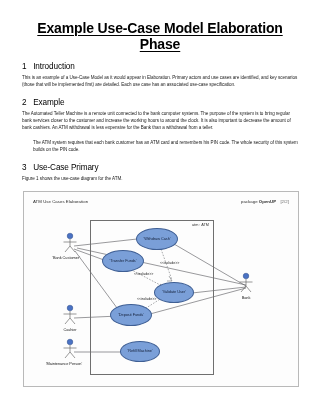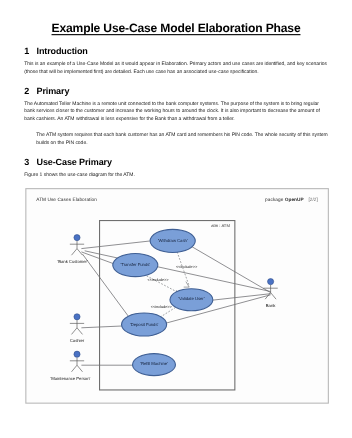--- a/index.html
+++ b/index.html
@@ -17,31 +17,31 @@
   .page {
     position: relative;
     width: 320px;
     height: 398px;
     box-sizing: border-box;
     padding: 16px 22px 0 22px;
     background: #ffffff;
   }
   .doc-title {
     text-align: center;
-    font-size: 11px;
+    font-size: 14px;
     font-weight: bold;
     letter-spacing: -0.15px;
     text-decoration: underline;
     text-underline-offset: 2px;
     margin: 4px 0 10px 0;
     color: #000;
   }
   .sec-head {
     font-size: 8.2px;
-    font-weight: bold;
+    font-weight: normal;
     color: #000;
     margin: 0 0 3px 0;
     letter-spacing: -0.1px;
   }
   .sec-num { display: inline-block; min-width: 9px; }
   .body-text {
     font-size: 4.55px;
     line-height: 1.62;
     color: #1a1a1a;
     margin: 0 0 9px 0;
@@ -157,21 +157,21 @@
   <div class="doc-title">Example Use-Case Model Elaboration Phase</div>
 
   <div class="sec-head">
     <span class="sec-num">1</span>
     <span>Introduction</span>
   </div>
   <div class="body-text">This is an example of a Use-Case Model as it would appear in Elaboration.  Primary actors and use cases are identified, and key scenarios (those that will be implemented first) are detailed. Each use case has an associated use-case specification.</div>
 
   <div class="sec-head">
     <span class="sec-num">2</span>
-    <span>Primary</span>
+    <span>Example</span>
   </div>
   <div class="body-text tight">The Automated Teller Machine is a remote unit connected to the bank computer systems. The purpose of the system is to bring regular bank services closer to the customer and increase the working hours to around the clock. It is also important to decrease the amount of bank cashiers. An ATM withdrawal is less expensive for the Bank than a withdrawal from a teller.</div>
   <div class="body-text indent-text">The ATM system requires that each bank customer has an ATM card and remembers his PIN code. The whole security of this system builds on the PIN code.</div>
 
   <div class="sec-head">
     <span class="sec-num">3</span>
     <span>Use-Case Primary</span>
   </div>
   <div class="body-text">Figure 1 shows the use-case diagram for the ATM.</div>
 

